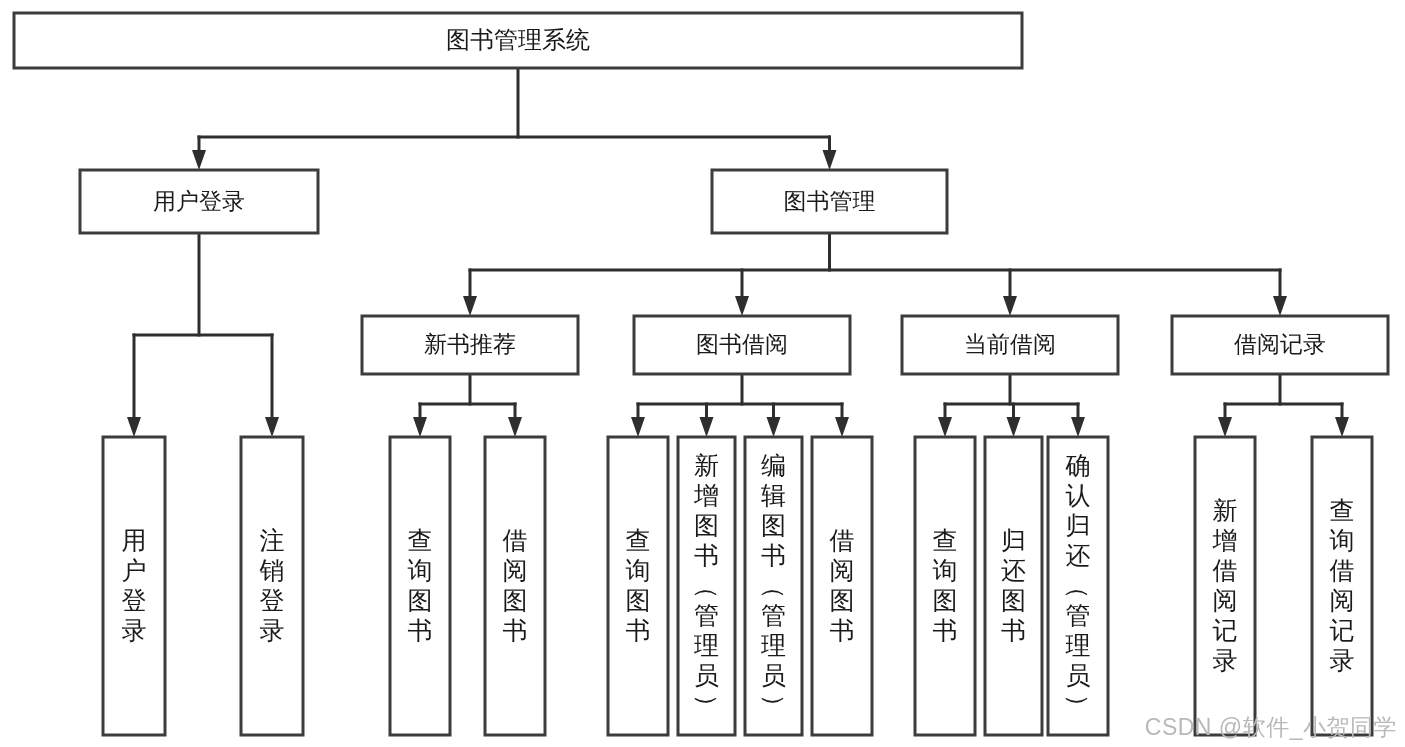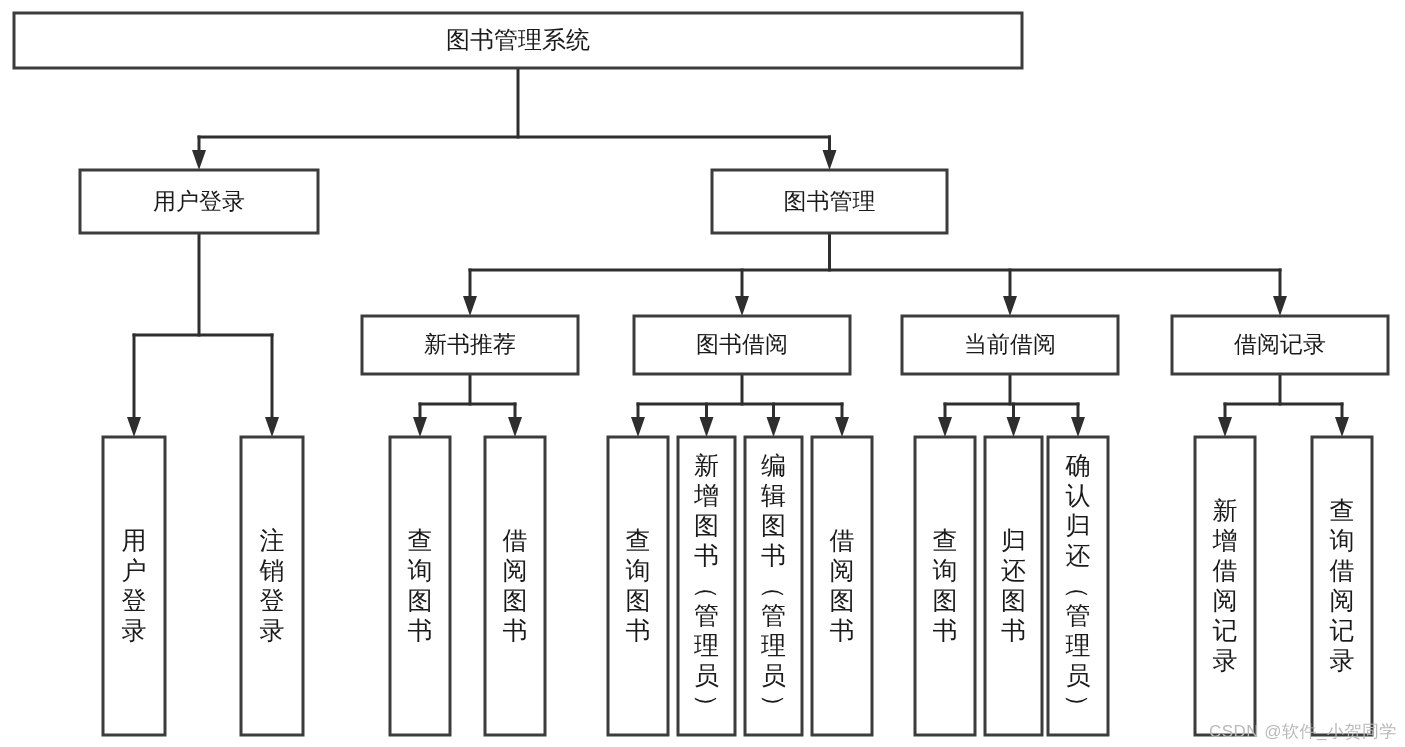--- a/index.html
+++ b/index.html
@@ -60,21 +60,21 @@
   }
   .arrow-head {
     fill: #2e2e2e;
     stroke: none;
   }
   .watermark-text {
     position: absolute;
     right: 8px;
     bottom: 4px;
     font-family: "Liberation Sans", "DejaVu Sans", sans-serif;
-    font-size: 17px;
+    font-size: 23px;
     color: #b9b9b9;
     white-space: nowrap;
     letter-spacing: 0.5px;
     pointer-events: none;
     text-align: right;
   }
 </style>
 </head>
 <body>
 

